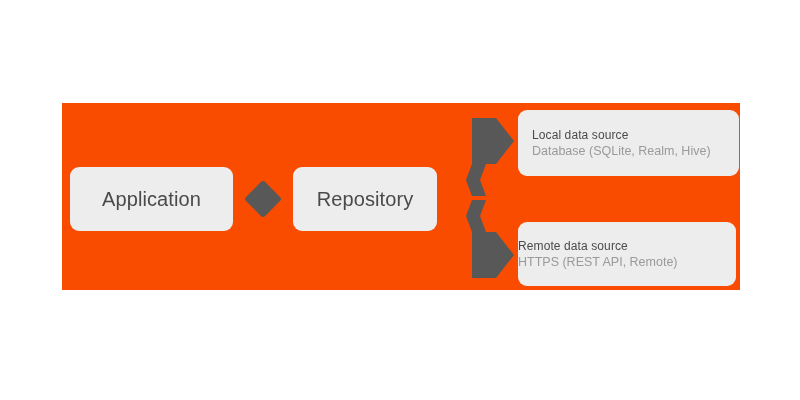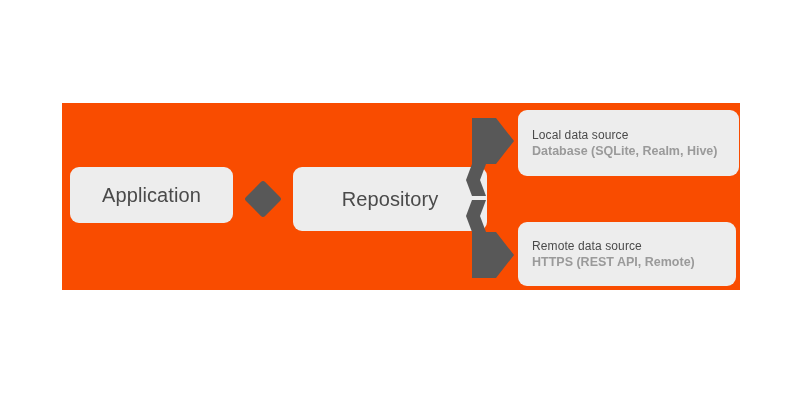--- a/index.html
+++ b/index.html
@@ -54,54 +54,53 @@
     white-space: nowrap;
   }
 
   .card-title.small {
     font-size: 12px;
   }
 
   .card-subtitle {
     color: #9a9a9a;
     font-size: 12.5px;
-    font-weight: 700;
+    font-weight: 400;
     white-space: nowrap;
     margin-top: 2px;
   }
 
   
   #card-application {
     left: 70px;
     top: 167px;
     width: 163px;
-    height: 56px;
+    height: 64px;
   }
 
   #card-repository {
     left: 293px;
     top: 167px;
-    width: 194px;
+    width: 144px;
     height: 64px;
   }
 
   #card-local {
     left: 518px;
     top: 110px;
     width: 221px;
     height: 66px;
     padding-left: 14px;
   }
 
   #card-remote {
     left: 518px;
     top: 222px;
     width: 218px;
     height: 64px;
-    padding-left: 14px;
   }
 
   
   #diamond {
     position: absolute;
     left: 240px;
     top: 176px;
     width: 46px;
     height: 46px;
   }

